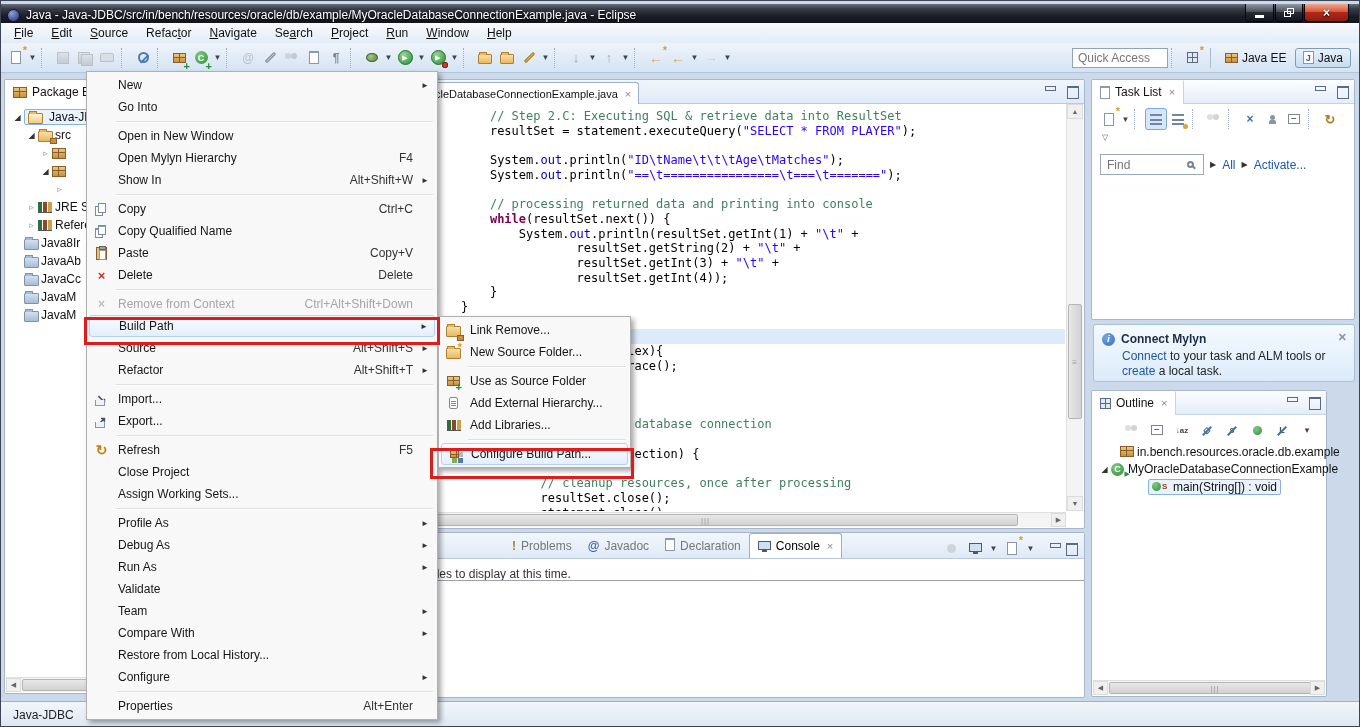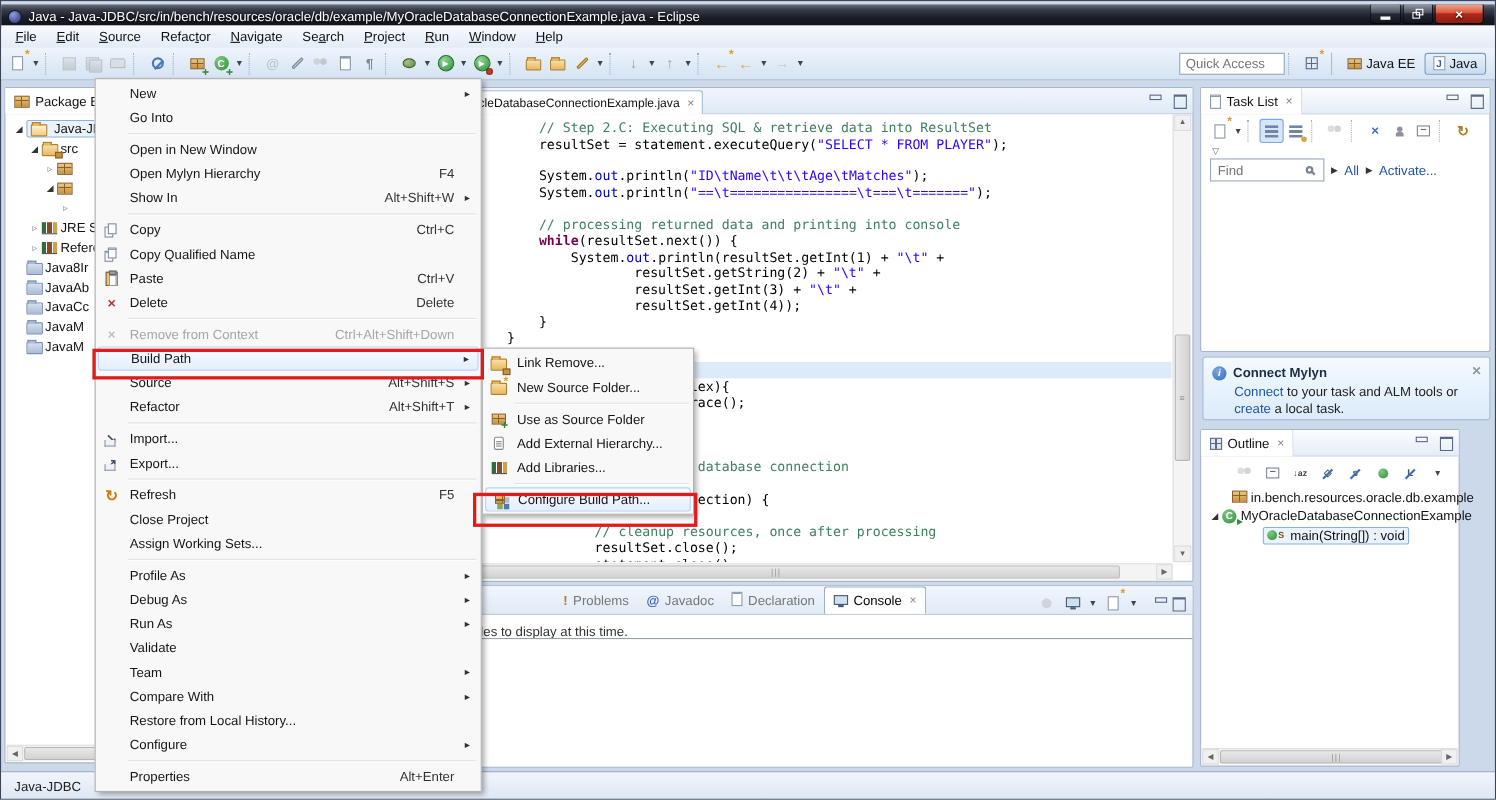--- a/index.html
+++ b/index.html
@@ -159,21 +159,21 @@
   .ctab{display:inline-flex;align-items:center;gap:5px;height:25px;padding:0 8px;color:#777;font-size:12px;white-space:nowrap;}
   .ctab.active{background:#fff;border:1px solid #9ab0c8;border-bottom:none;border-radius:3px 3px 0 0;color:#000;}
   .cmsg{position:absolute;left:10px;top:34px;color:#333;}
   .cline{position:absolute;left:0;right:0;top:47px;height:1px;background:#9aa2ae;}
   .ctools{position:absolute;right:6px;top:4px;display:flex;align-items:center;gap:2px;}
 
   
   #tasklist{left:1090px;top:78px;width:264px;height:241px;}
   .tltools{position:absolute;left:6px;top:28px;display:flex;align-items:center;}
   .tlrow2{position:absolute;left:10px;top:53px;color:#5a6a84;font-size:8px;}
-  .findrow{position:absolute;left:8px;top:64px;display:flex;align-items:center;gap:6px;}
+  .findrow{position:absolute;left:8px;top:74px;display:flex;align-items:center;gap:6px;}
   .findbox{width:104px;height:21px;border:1px solid #9aa8ba;display:flex;align-items:center;padding:0 4px;gap:4px;}
   .findbox input{border:none;outline:none;width:78px;font-size:12px;font-family:"Liberation Sans",sans-serif;}
   .lnk{color:#1f57a4;}
   .smallarr{color:#333;font-size:8px;}
   #mylyn{position:absolute;left:1092px;top:323px;width:262px;height:58px;border:1px solid #a9c0d9;border-radius:3px;
     background:linear-gradient(#f4fafe,#dcebfa);padding:7px 8px;}
   .myttl{display:flex;align-items:center;gap:6px;font-weight:bold;color:#1c2c44;}
   .iinfo{width:13px;height:13px;border-radius:50%;background:radial-gradient(circle at 35% 30%,#7aa6dc,#2f6fbe);
     color:#fff;font-size:9px;font-weight:bold;display:flex;align-items:center;justify-content:center;font-style:italic;}
   .myx{position:absolute;right:7px;top:6px;color:#8898ac;font-size:11px;}
@@ -738,21 +738,21 @@
         </span>
         <span class="mlab">Copy Qualified Name</span>
         <span class="msc"></span>
         <span class="marr"></span>
       </div>
       <div class="mitem">
         <span class="mic">
           <i class="mclip"></i>
         </span>
         <span class="mlab">Paste</span>
-        <span class="msc">Ctrl+V</span>
+        <span class="msc">Copy+V</span>
         <span class="marr"></span>
       </div>
       <div class="mitem">
         <span class="mic">
           <b class="xred">×</b>
         </span>
         <span class="mlab">Delete</span>
         <span class="msc">Delete</span>
         <span class="marr"></span>
       </div>

